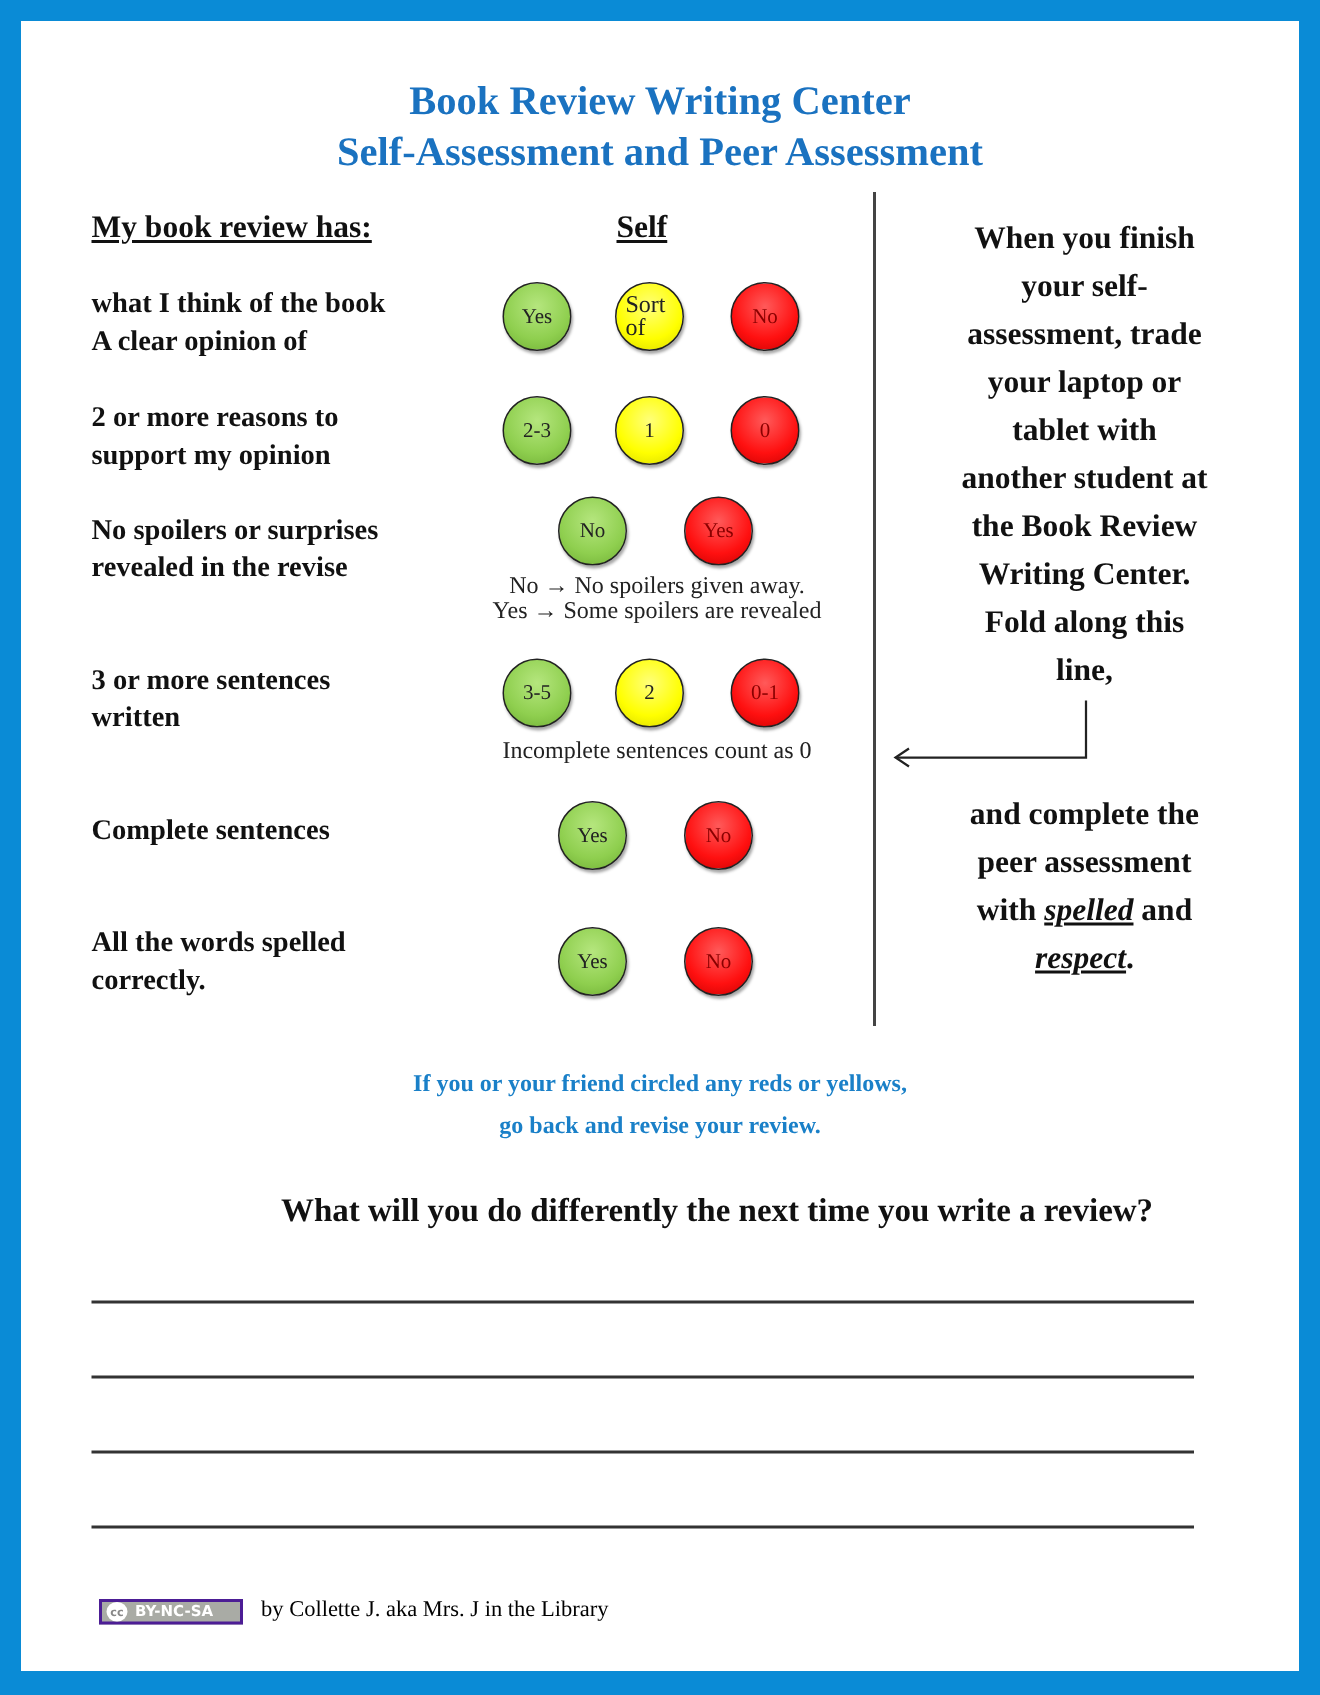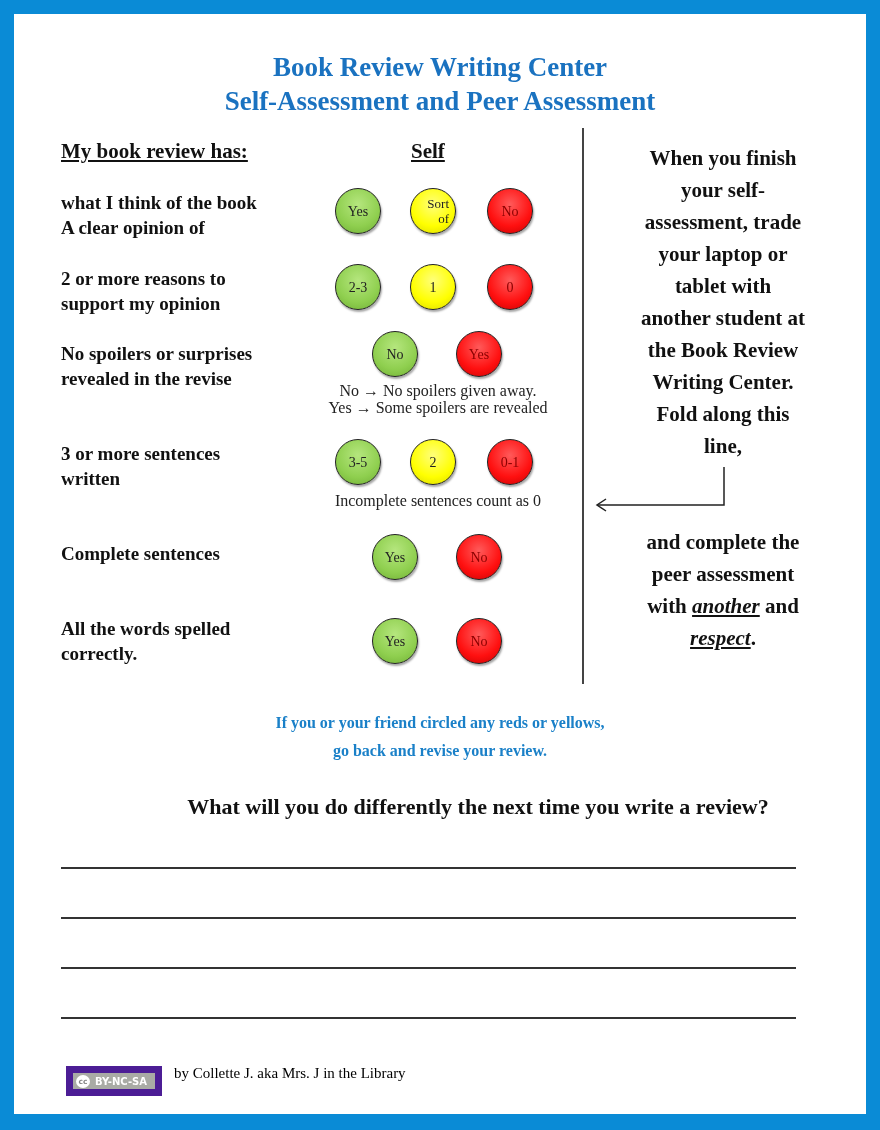--- a/index.html
+++ b/index.html
@@ -2,31 +2,31 @@
 <html><head>
 <meta charset="utf-8">
 <style>
   html, body { margin:0; padding:0; }
   body { width:880px; height:1130px; background:#0a8bd6; position:relative; overflow:hidden; font-family:"Liberation Serif", "DejaVu Serif", serif; color:#111; }
   .page { position:absolute; left:14px; top:14px; width:852px; height:1100px; background:#fff; }
   .abs { position:absolute; }
   .title { left:0; width:880px; text-align:center; color:#1a72c0; font-size:27px; font-weight:bold; letter-spacing:0; }
   .hdr { font-size:21px; font-weight:bold; text-decoration:underline; }
   .crit { font-size:19px; font-weight:bold; line-height:25px; left:61px; width:260px; }
-  .circle { position:absolute; width:46px; height:46px; border-radius:50%; border:1.5px solid #222; box-sizing:border-box; display:flex; align-items:center; justify-content:center; text-align:right; font-size:14px; line-height:15px; color:#222; box-shadow: 1px 2px 2px rgba(0,0,0,0.35); }
+  .circle { position:absolute; width:46px; height:46px; border-radius:50%; border:1.5px solid #222; box-sizing:border-box; display:flex; align-items:center; justify-content:center; text-align:left; font-size:14px; line-height:15px; color:#222; box-shadow: 1px 2px 2px rgba(0,0,0,0.35); }
   .green { background: radial-gradient(circle at 50% 35%, #b5e67e 0%, #8fcf4f 60%, #6fae35 100%); }
   .yellow { background: radial-gradient(circle at 50% 35%, #ffff7a 0%, #ffff00 60%, #d8d800 100%); }
   .red { background: radial-gradient(circle at 50% 35%, #ff5a5a 0%, #ff1010 60%, #c80000 100%); color:#8a0000; }
   .note { font-size:16px; text-align:center; line-height:17px; color:#222; }
   .side { left:596px; width:254px; text-align:center; font-size:21px; font-weight:bold; line-height:32px; }
   .side u { font-style:italic; }
   .blue { color:#1a80c8; font-size:16px; text-align:center; left:0; width:880px; font-weight:bold; line-height:28px; }
   .question { left:0; width:880px; text-align:center; font-size:22px; font-weight:bold; }
   .line { position:absolute; left:61px; width:735px; height:2px; background:#333; }
-  .cc { left:66px; top:1066px; width:96px; height:30px; background:#a9aba5; border:7px solid #4c1d95; box-sizing:border-box; display:flex; align-items:center; font-family:"DejaVu Sans", sans-serif; font-size:10px; font-weight:bold; color:#fff; }
+  .cc { left:66px; top:1066px; width:96px; height:17px; background:#a9aba5; border:2px solid #4c1d95; box-sizing:border-box; display:flex; align-items:center; font-family:"DejaVu Sans", sans-serif; font-size:10px; font-weight:bold; color:#fff; }
   .cc .ccicon { width:14px; height:13px; border-radius:50%; background:#fff; color:#888; font-size:7.5px; display:flex; align-items:center; justify-content:center; margin:0 5px 0 3px; }
   .credit { left:174px; top:1065px; font-size:15px; color:#000000; }
 </style>
 </head>
 <body>
 
 <div class="page"></div>
 
 <div class="abs title" style="top:52px;">Book Review Writing Center</div>
 <div class="abs title" style="top:86px;">Self-Assessment and Peer Assessment</div>
@@ -34,21 +34,21 @@
 <div class="abs hdr" style="left:61px; top:139px;">My book review has:</div>
 <div class="abs hdr" style="left:411px; top:139px;">Self</div>
 
 <div class="abs crit" style="top:190px;">
   <div>what I think of the book</div>
   <div>A clear opinion of</div>
 </div>
 <div class="circle green" style="left:335px; top:188px;">
     <span>Yes</span>
   </div>
-<div class="circle yellow" style="left:410px; top:188px; font-size:13px; padding:0 6px;">
+<div class="circle yellow" style="left:410px; top:188px; font-size:16px; padding:0 6px;">
     <span>Sort of</span>
   </div>
 <div class="circle red" style="left:487px; top:188px;">
     <span>No</span>
   </div>
 
 <div class="abs crit" style="top:266px;">
   <div>2 or more reasons to</div>
   <div>support my opinion</div>
 </div>
@@ -131,21 +131,21 @@
 </div>
 
 <svg class="abs" style="left:590px; top:465px;" width="140" height="50">
   <polyline points="134,2 134,40 8,40" fill="none" stroke="#222" stroke-width="1.5"></polyline>
   <polyline points="16,34 7,40 16,46" fill="none" stroke="#222" stroke-width="1.5"></polyline>
 </svg>
 
 <div class="abs side" style="top:526px;">
   <div>and complete the</div>
   <div>peer assessment</div>
-  <div><span>with </span><u>another</u><span> and</span></div>
+  <div><span>with </span><u>spelled</u><span> and</span></div>
   <div><u>respect</u><span>.</span></div>
 </div>
 
 <div class="abs blue" style="top:709px;">If you or your friend circled any reds or yellows,</div>
 <div class="abs blue" style="top:737px;">go back and revise your review.</div>
 
 <div class="abs question" style="top:794px;padding-left:38px;">What will you do differently the next time you write a review?</div>
 
 <div class="line" style="top:867px;"></div>
 <div class="line" style="top:917px;"></div>

